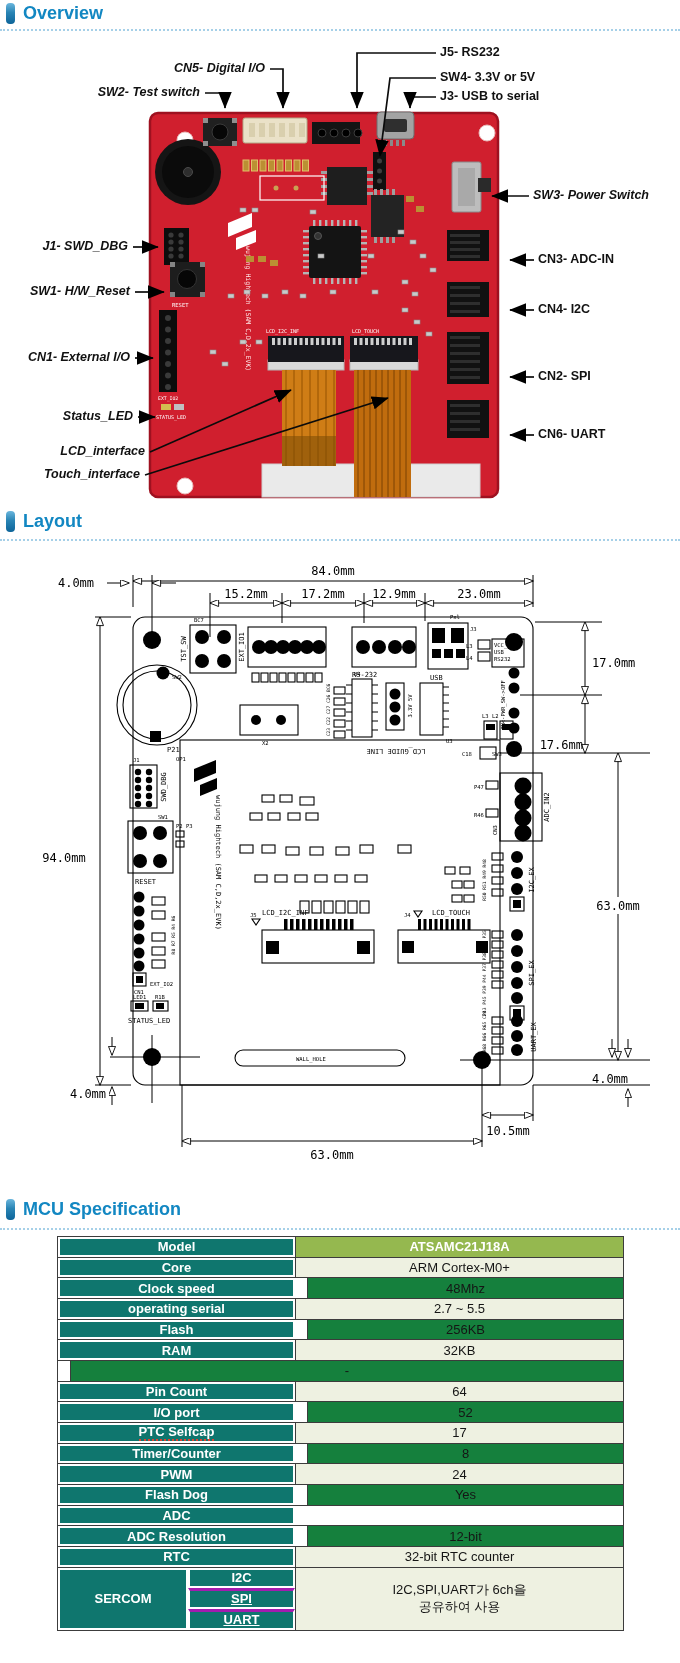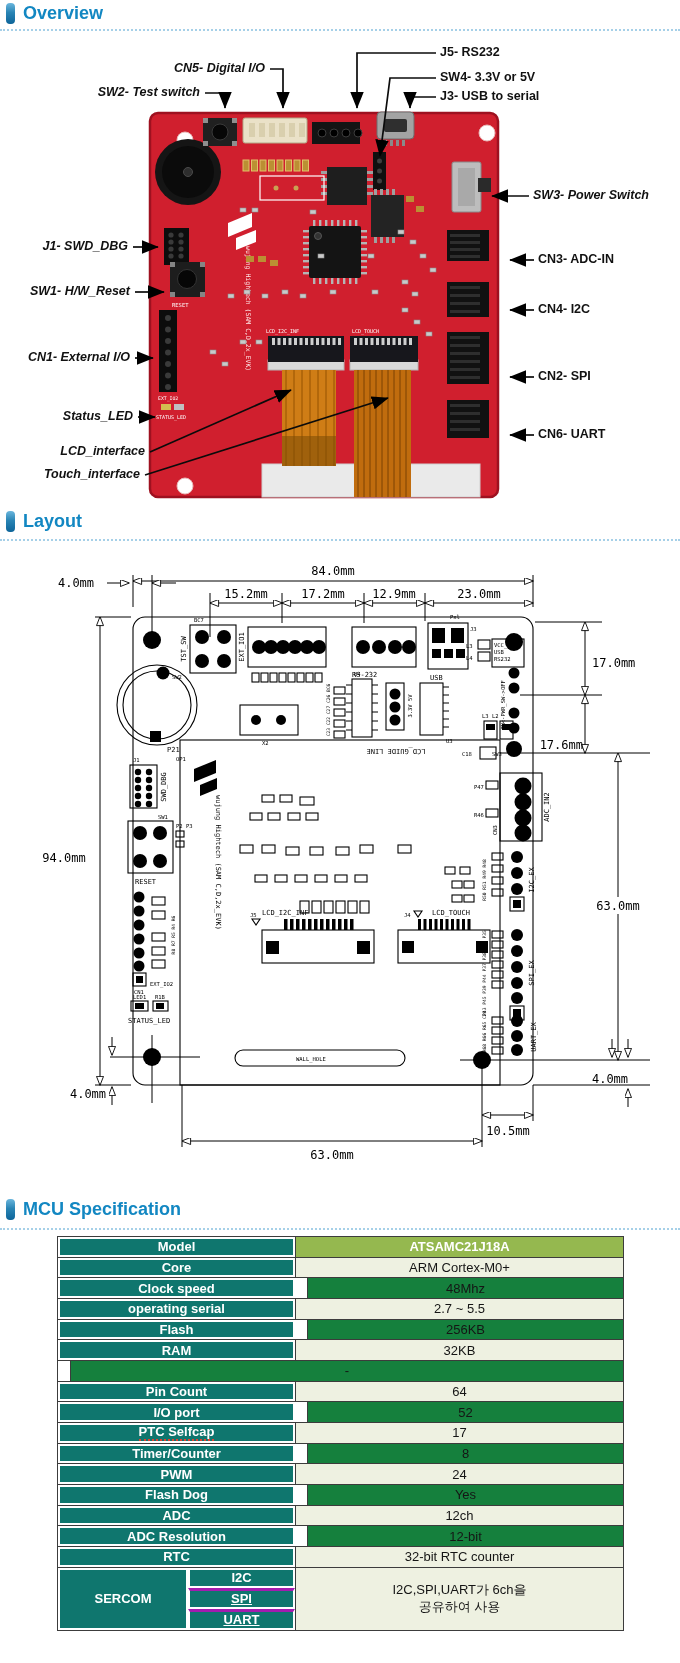--- a/index.html
+++ b/index.html
@@ -810,21 +810,20 @@
     <div class="srow">
       <div class="lab">PWM</div>
       <div class="val light">24</div>
     </div>
     <div class="srow">
       <div class="lab">Flash Dog</div>
       <div class="val white">Yes</div>
     </div>
     <div class="srow">
       <div class="lab">ADC</div>
-      <div class="val light">12ch</div>
     </div>
     <div class="srow">
       <div class="lab">ADC Resolution</div>
       <div class="val white">12-bit</div>
     </div>
     <div class="srow">
       <div class="lab">RTC</div>
       <div class="val light">32-bit RTC counter</div>
     </div>
     <div class="srow sercom">

